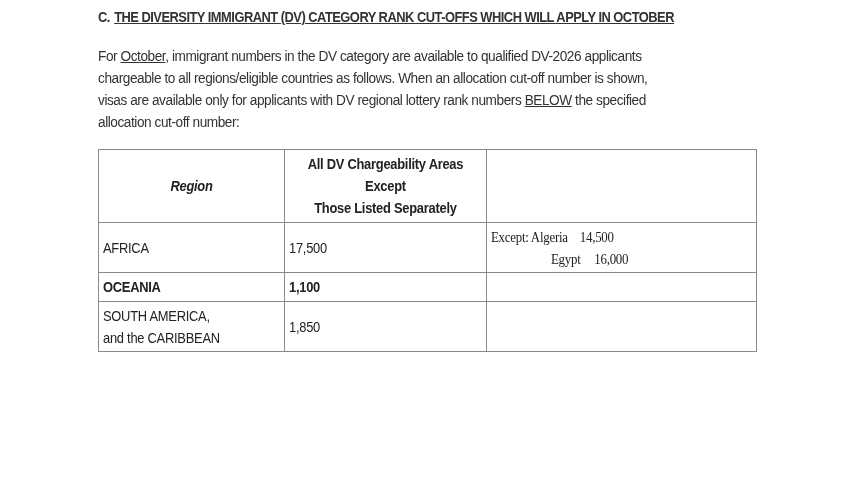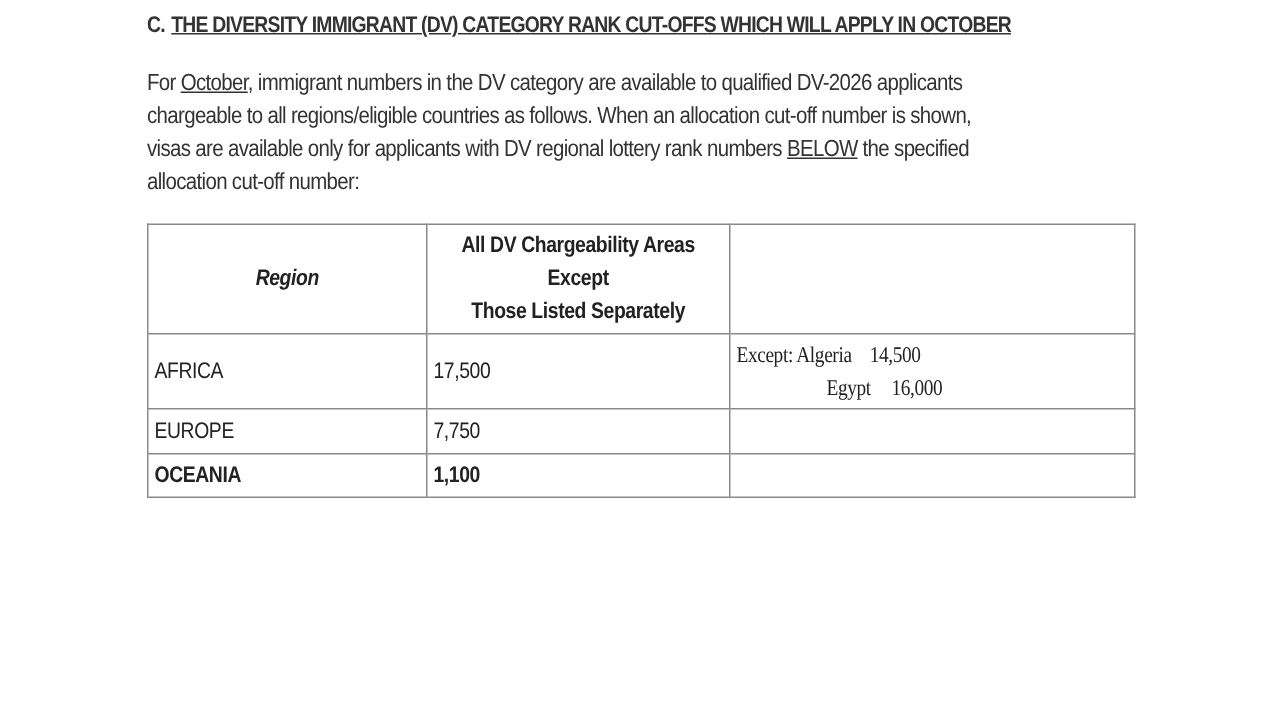--- a/index.html
+++ b/index.html
@@ -122,27 +122,30 @@
   <tr class="r-africa">
     <td><span class="cell-text">AFRICA</span></td>
     <td><span class="cell-text">17,500</span></td>
     <td>
       <span class="exc-line"><span class="exc-inner"><span>Except:</span> <span>Algeria</span><span class="sp"></span><span>14,500</span></span></span>
       <span class="exc-line exc-indent"><span class="exc-inner"><span>Egypt</span><span class="sp2"></span><span>16,000</span></span></span>
     </td>
   </tr>
 
 
-  <tr class="r-europe">
-    <td><span class="cell-text">EUROPE</span></td>
-    <td><span class="cell-text">7,750</span></td>
-    <td></td>
-  </tr>
 
 
   <tr class="r-oceania">
     <td><span class="cell-text">OCEANIA</span></td>
     <td><span class="cell-text">1,100</span></td>
     <td></td>
   </tr>
 
+  <tr class="r-sa">
+    <td>
+      <span class="cell-text" style="display:block">SOUTH AMERICA,</span>
+      <span class="cell-text" style="display:block">and the CARIBBEAN</span>
+    </td>
+    <td><span class="cell-text">1,850</span></td>
+    <td></td>
+  </tr>
 </tbody>
   </table>
 
 </body></html>

